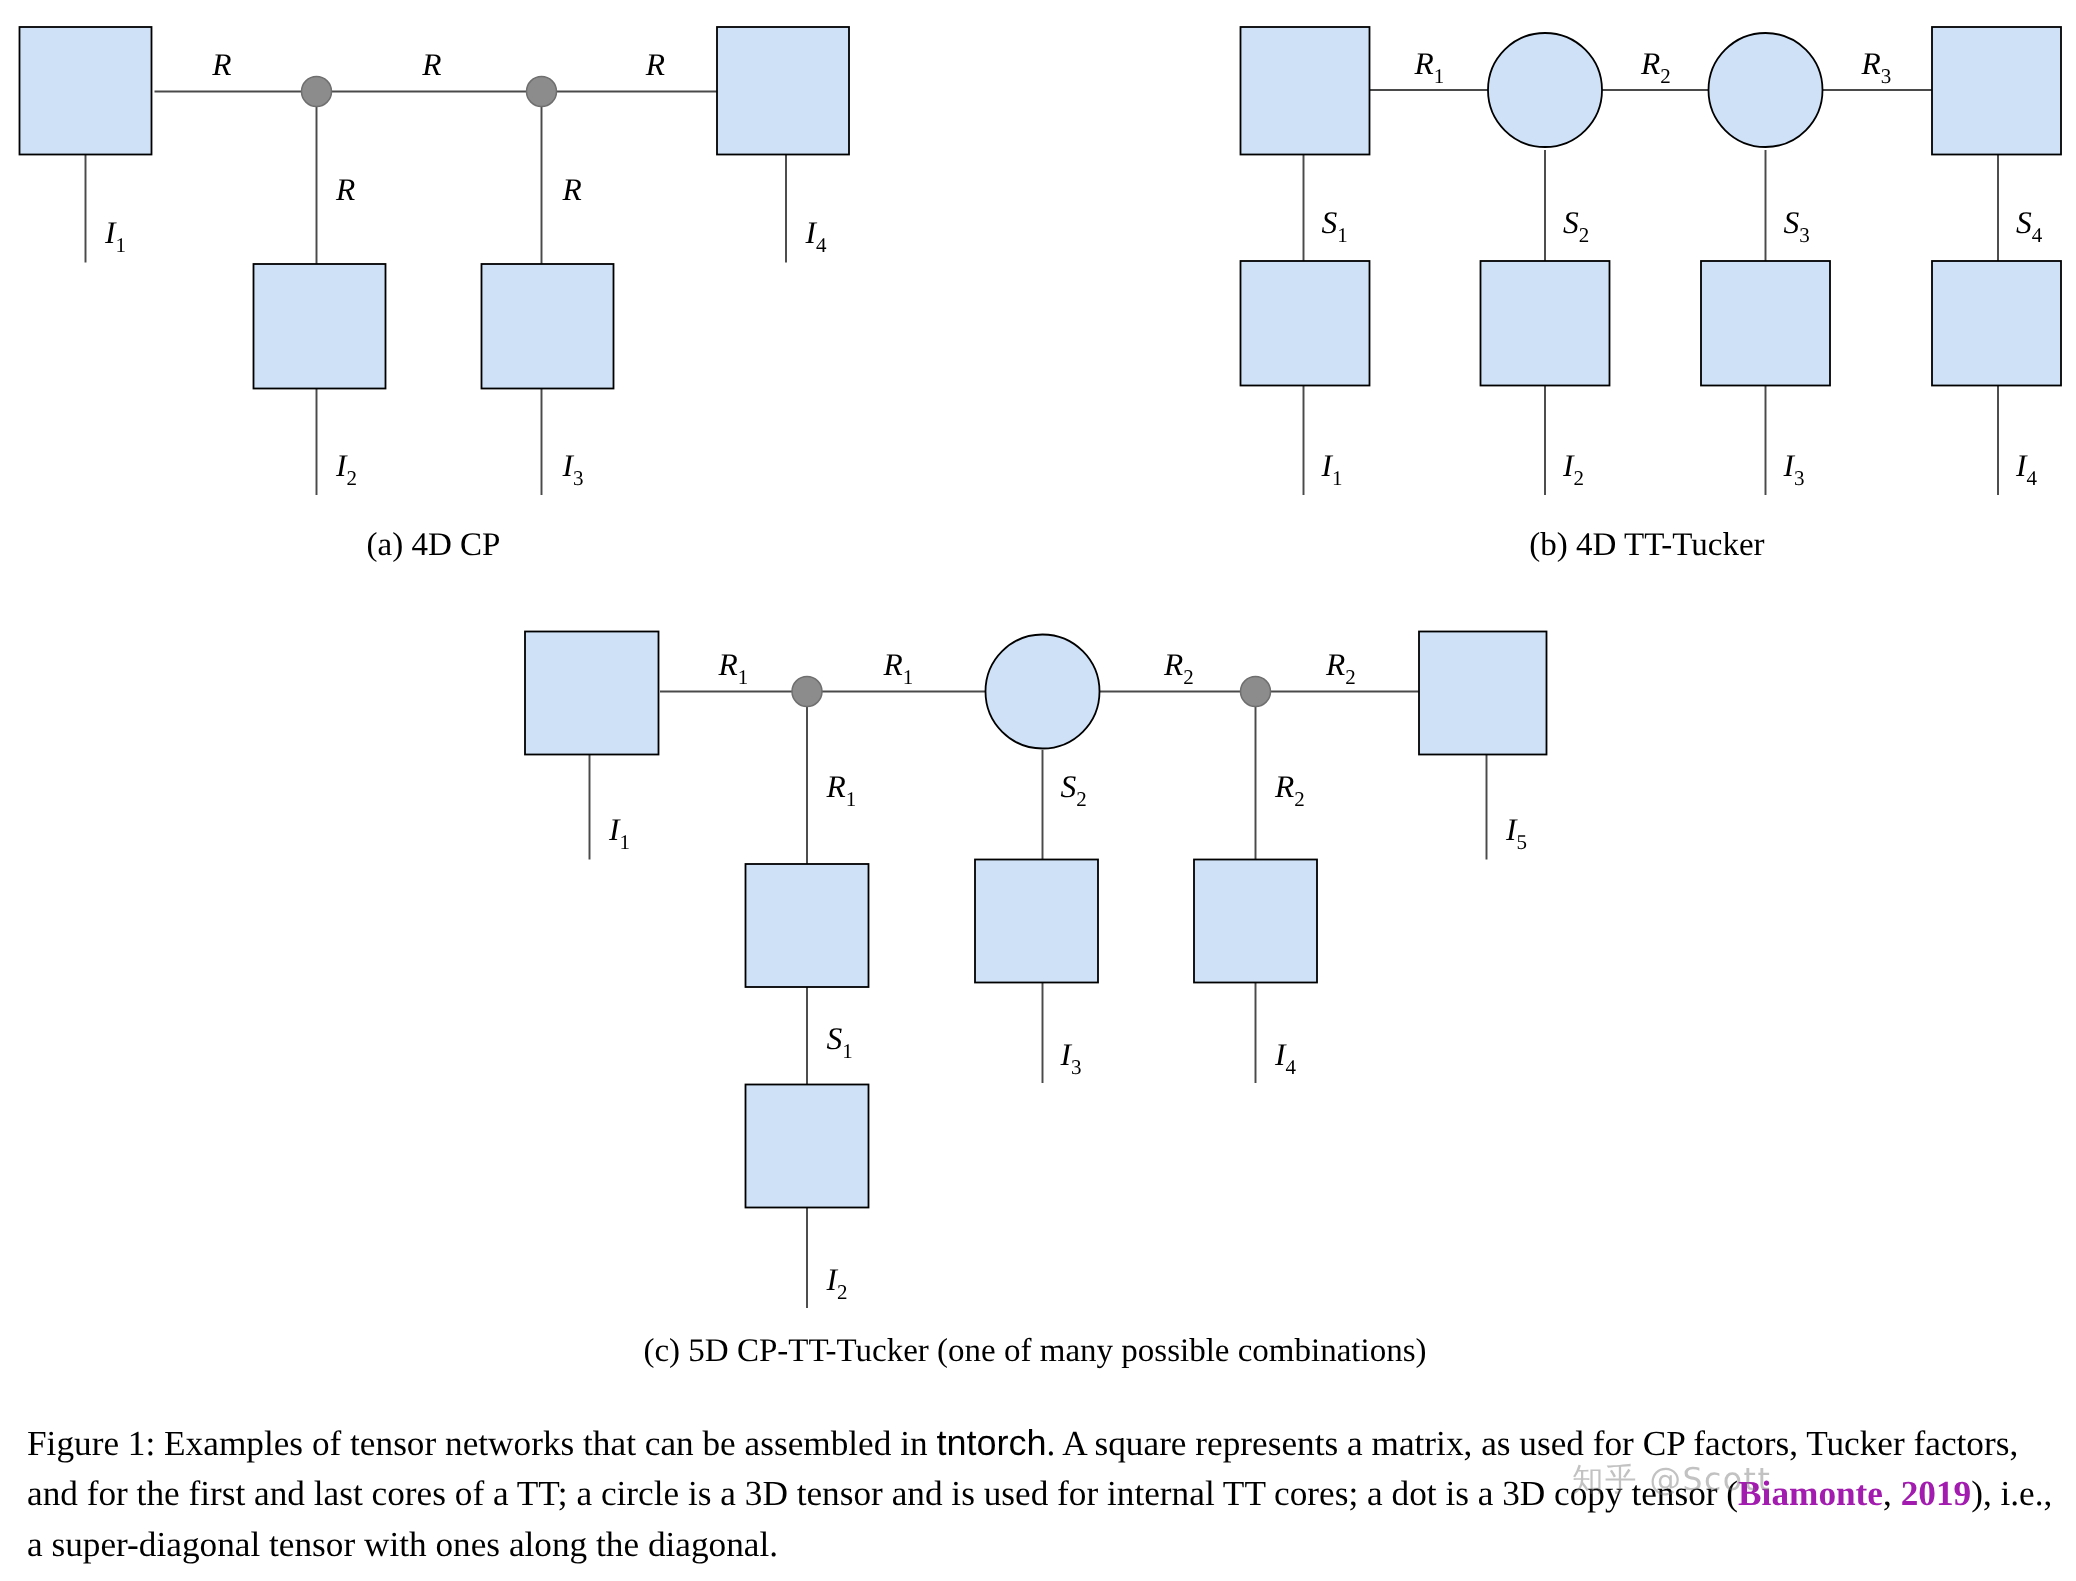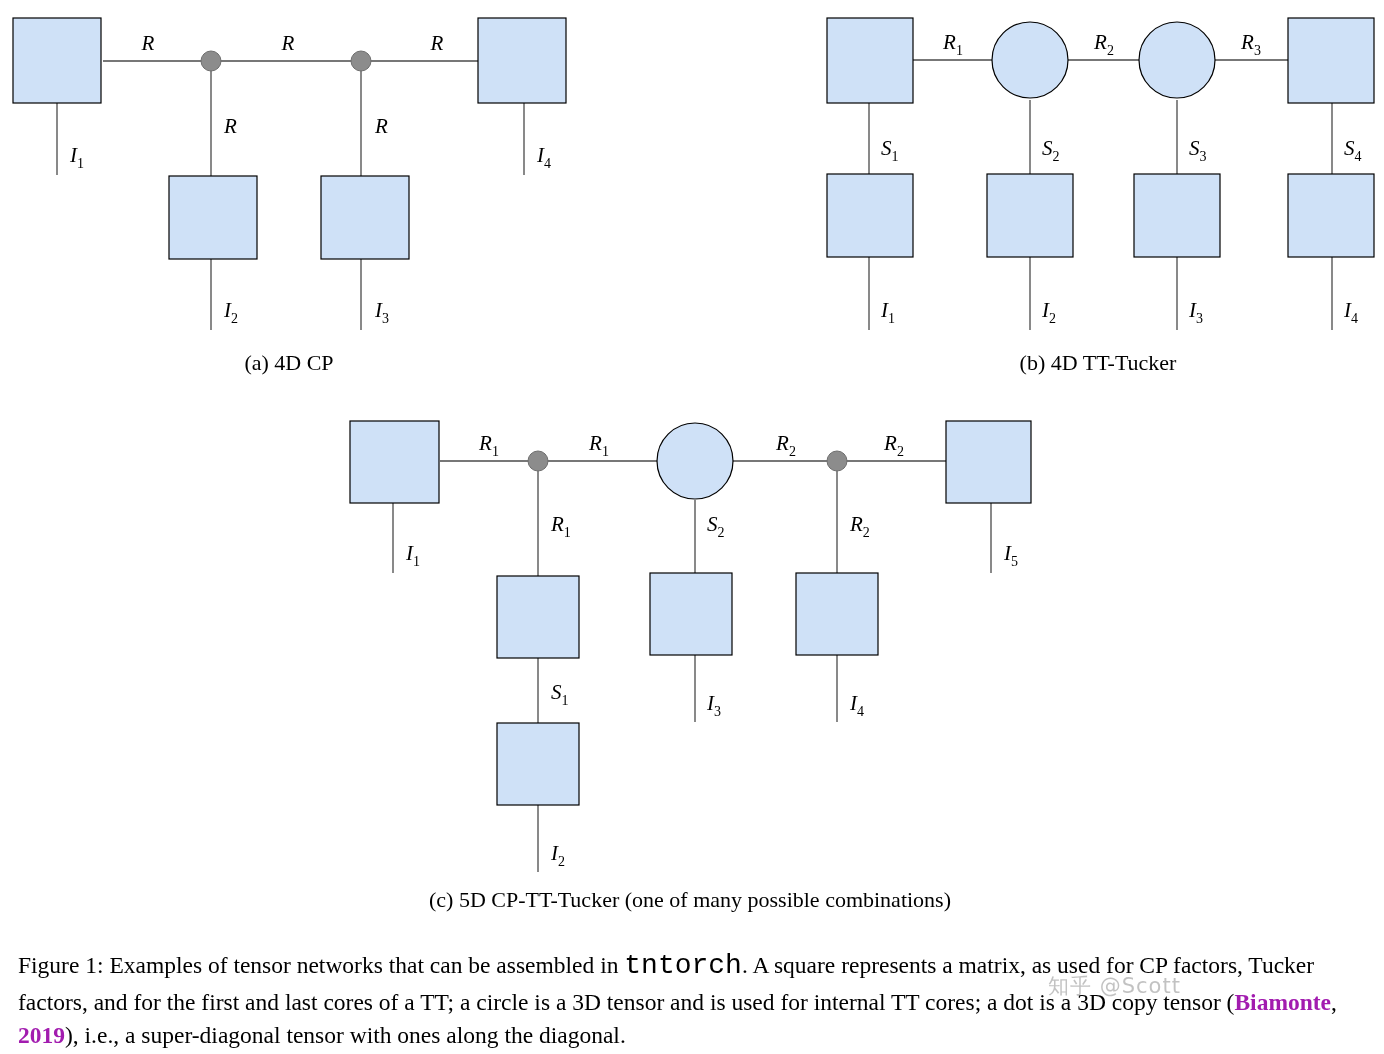--- a/index.html
+++ b/index.html
@@ -67,22 +67,22 @@
     left: 18px;
     top: 946px;
     width: 1352px;
     font-family: "Liberation Serif", serif;
     font-size: 23.5px;
     line-height: 1.42;
     color: #000000;
     text-align: left;
   }
   .figure-caption .mono-name {
-    font-family: Liberation Mono, monospace;
-    font-size: 28px;
+    font-family: Liberation Sans, sans-serif;
+    font-size: 24px;
   }
   .figure-caption .cite {
     color: #a21caf;
     font-weight: bold;
   }
   .watermark {
     position: absolute;
     left: 1048px;
     top: 972px;
     font-family: "DejaVu Sans", sans-serif;

